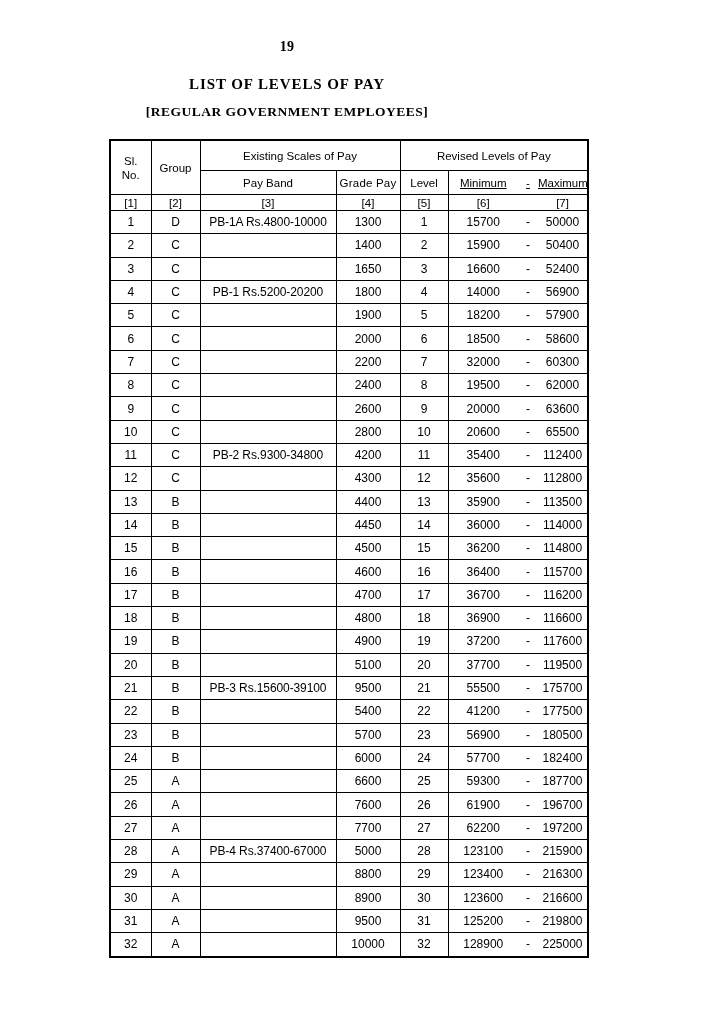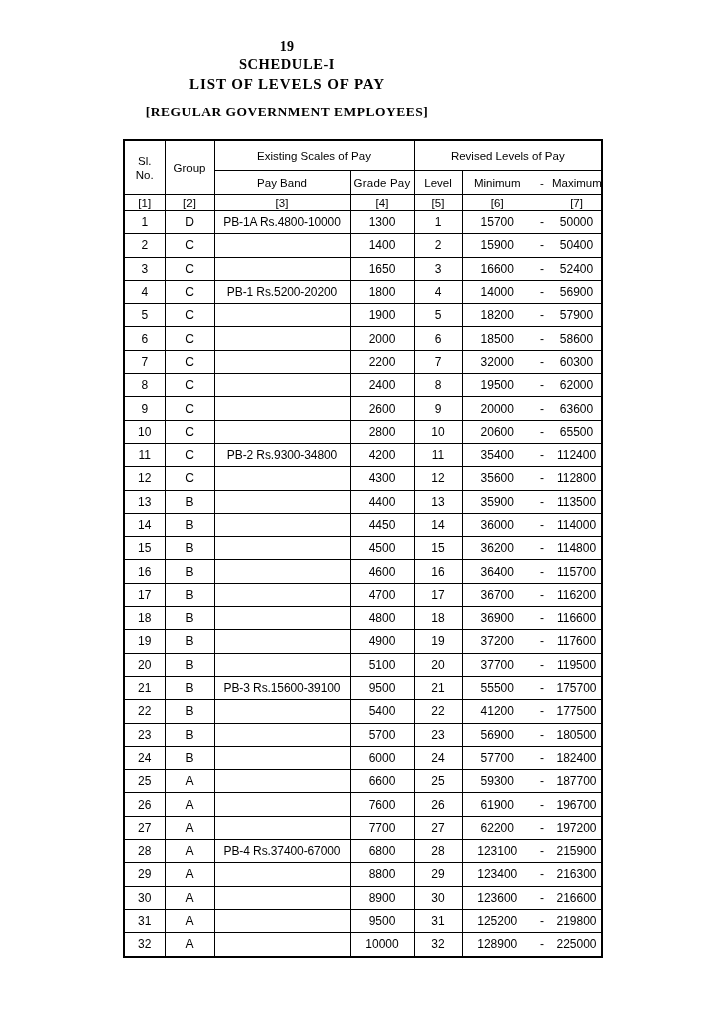--- a/index.html
+++ b/index.html
@@ -41,34 +41,35 @@
     font-size: 14.5px;
     line-height: 19px;
     letter-spacing: 0.6px;
   }
   .doc-title {
     font-family: "Liberation Serif", serif;
     font-weight: bold;
     font-size: 15px;
     line-height: 20px;
     letter-spacing: 0.9px;
+    margin-top: 19px;
   }
   .doc-subtitle {
     font-family: "Liberation Serif", serif;
     font-weight: bold;
     font-size: 13.5px;
     line-height: 19px;
     letter-spacing: 0.5px;
     margin-top: 8px;
   }
 
   
   .table-wrap {
     position: absolute;
-    left: 123px;
+    left: 109px;
     top: 139px;
     width: 478px;
   }
   table.pay {
     border-collapse: collapse;
     width: 478px;
     table-layout: fixed;
     border: 2px solid #000;
   }
   table.pay td, table.pay th {
@@ -111,20 +112,21 @@
     line-height: 14px;
   }
   td.grade-head {
     font-size: 9.5px;
     font-weight: bold;
     letter-spacing: 0.2px;
   }
   td.mm-head {
     font-size: 11.5px;
     font-weight: bold;
+    text-decoration: underline;
   }
   td.nb-left  { border-left: 0 !important; }
   td.nb-right { border-right: 0 !important; }
 
   
   tr.data td {
     height: 22.3px;
     font-size: 12px;
   }
   td.band {
@@ -140,21 +142,20 @@
   .b { font-weight: bold; }
   td.min, td.max { font-size: 12px; }
 </style>
 </head>
 <body>
 
 <div class="page">
 
   <div class="headings">
     <div class="page-number">19</div>
-    <div class="schedule-title">SCHEDULE-I</div>
     <div class="doc-title">LIST OF LEVELS OF PAY</div>
     <div class="doc-subtitle">[REGULAR GOVERNMENT EMPLOYEES]</div>
   </div>
 
   <div class="table-wrap">
     <table class="pay">
       <colgroup>
         <col class="c-sl">
           <col class="c-group">
           <col class="c-band">
@@ -461,21 +462,21 @@
             <td>7700</td>
             <td class="lvl">27</td>
             <td class="min nb-right ">62200</td>
             <td class="dash nb-left nb-right">-</td>
             <td class="max nb-left ">197200</td>
           </tr>
           <tr class="data">
             <td class="b">28</td>
             <td class="b">A</td>
             <td class="band">PB-4 Rs.37400-67000</td>
-            <td class="b">6800</td>
+            <td class="b">5000</td>
             <td class="lvl">28</td>
             <td class="min nb-right b">123100</td>
             <td class="dash nb-left nb-right">-</td>
             <td class="max nb-left b">215900</td>
           </tr>
           <tr class="data">
             <td>29</td>
             <td>A</td>
             <td class="band"></td>
             <td>8800</td>

